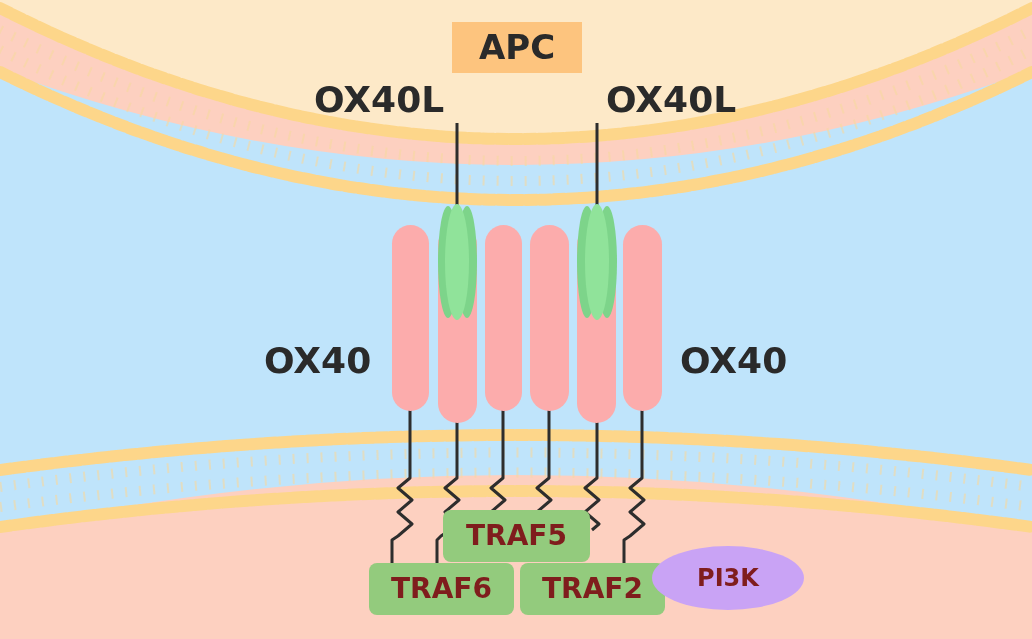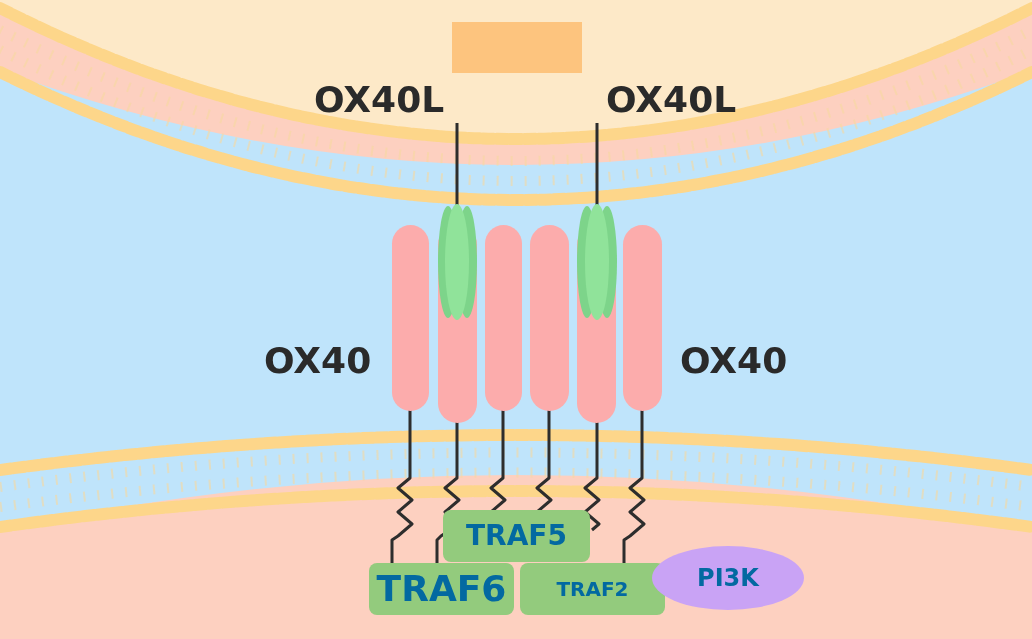--- a/index.html
+++ b/index.html
@@ -1,20 +1,20 @@
 <!DOCTYPE html>
 <html><head>
   <meta charset="utf-8">
   <style>
     html, body { margin: 0; padding: 0; }
     body { width: 1032px; height: 639px; overflow: hidden; background: #fdd0c0; }
     #stage { position: relative; width: 1032px; height: 639px; }
     svg { position: absolute; left: 0; top: 0; }
     .lbl { position: absolute; font-family: "DejaVu Sans", sans-serif; font-weight: bold; color: #2a2a2a; white-space: nowrap; line-height: 1; }
-    .box-lbl { position: absolute; display: flex; align-items: center; justify-content: center; font-family: "DejaVu Sans", sans-serif; font-weight: bold; color: #0369a1; line-height: 1; }
+    .box-lbl { position: absolute; display: flex; align-items: center; justify-content: center; font-family: "DejaVu Sans", sans-serif; font-weight: bold; color: #7f1d1d; line-height: 1; }
   </style>
 </head>
 <body>
 
 <div id="stage">
   <svg width="1032" height="639" viewBox="0 0 1032 639">
     <defs>
       <pattern id="heads" x="0" y="0" width="14" height="14" patternUnits="userSpaceOnUse">
         <circle cx="7" cy="7" r="6" fill="#fdd68a"></circle>
       </pattern>
@@ -74,22 +74,23 @@
 
     <rect x="452" y="22" width="130" height="51" fill="#fdc47e"></rect>
 
     <rect x="443" y="510" width="147" height="52" rx="8" fill="#93cb7d"></rect>
     <rect x="369" y="563" width="145" height="52" rx="8" fill="#93cb7d"></rect>
     <rect x="520" y="563" width="145" height="52" rx="8" fill="#93cb7d"></rect>
 
     <ellipse cx="728" cy="578" rx="76" ry="32" fill="#c9a3f5"></ellipse>
   </svg>
 
+  <div class="lbl" style="left:452px; top:27px; width:130px; height:40px; display:flex; align-items:center; justify-content:center; font-size:34px;">APC</div>
   <div class="lbl" style="left:314px; top:82px; font-size:36px;">OX40L</div>
   <div class="lbl" style="left:606px; top:82px; font-size:36px;">OX40L</div>
   <div class="lbl" style="left:264px; top:343px; font-size:36px;">OX40</div>
   <div class="lbl" style="left:680px; top:343px; font-size:36px;">OX40</div>
 
   <div class="box-lbl" style="left:443px; top:510px; width:147px; height:52px; font-size:28px;">TRAF5</div>
-  <div class="box-lbl" style="left:369px; top:563px; width:145px; height:52px; font-size:36px;">TRAF6</div>
-  <div class="box-lbl" style="left:520px; top:563px; width:145px; height:52px; font-size:20px;">TRAF2</div>
+  <div class="box-lbl" style="left:369px; top:563px; width:145px; height:52px; font-size:28px;">TRAF6</div>
+  <div class="box-lbl" style="left:520px; top:563px; width:145px; height:52px; font-size:28px;">TRAF2</div>
   <div class="box-lbl" style="left:652px; top:546px; width:152px; height:64px; font-size:24px;">PI3K</div>
 </div>
 
 </body></html>

